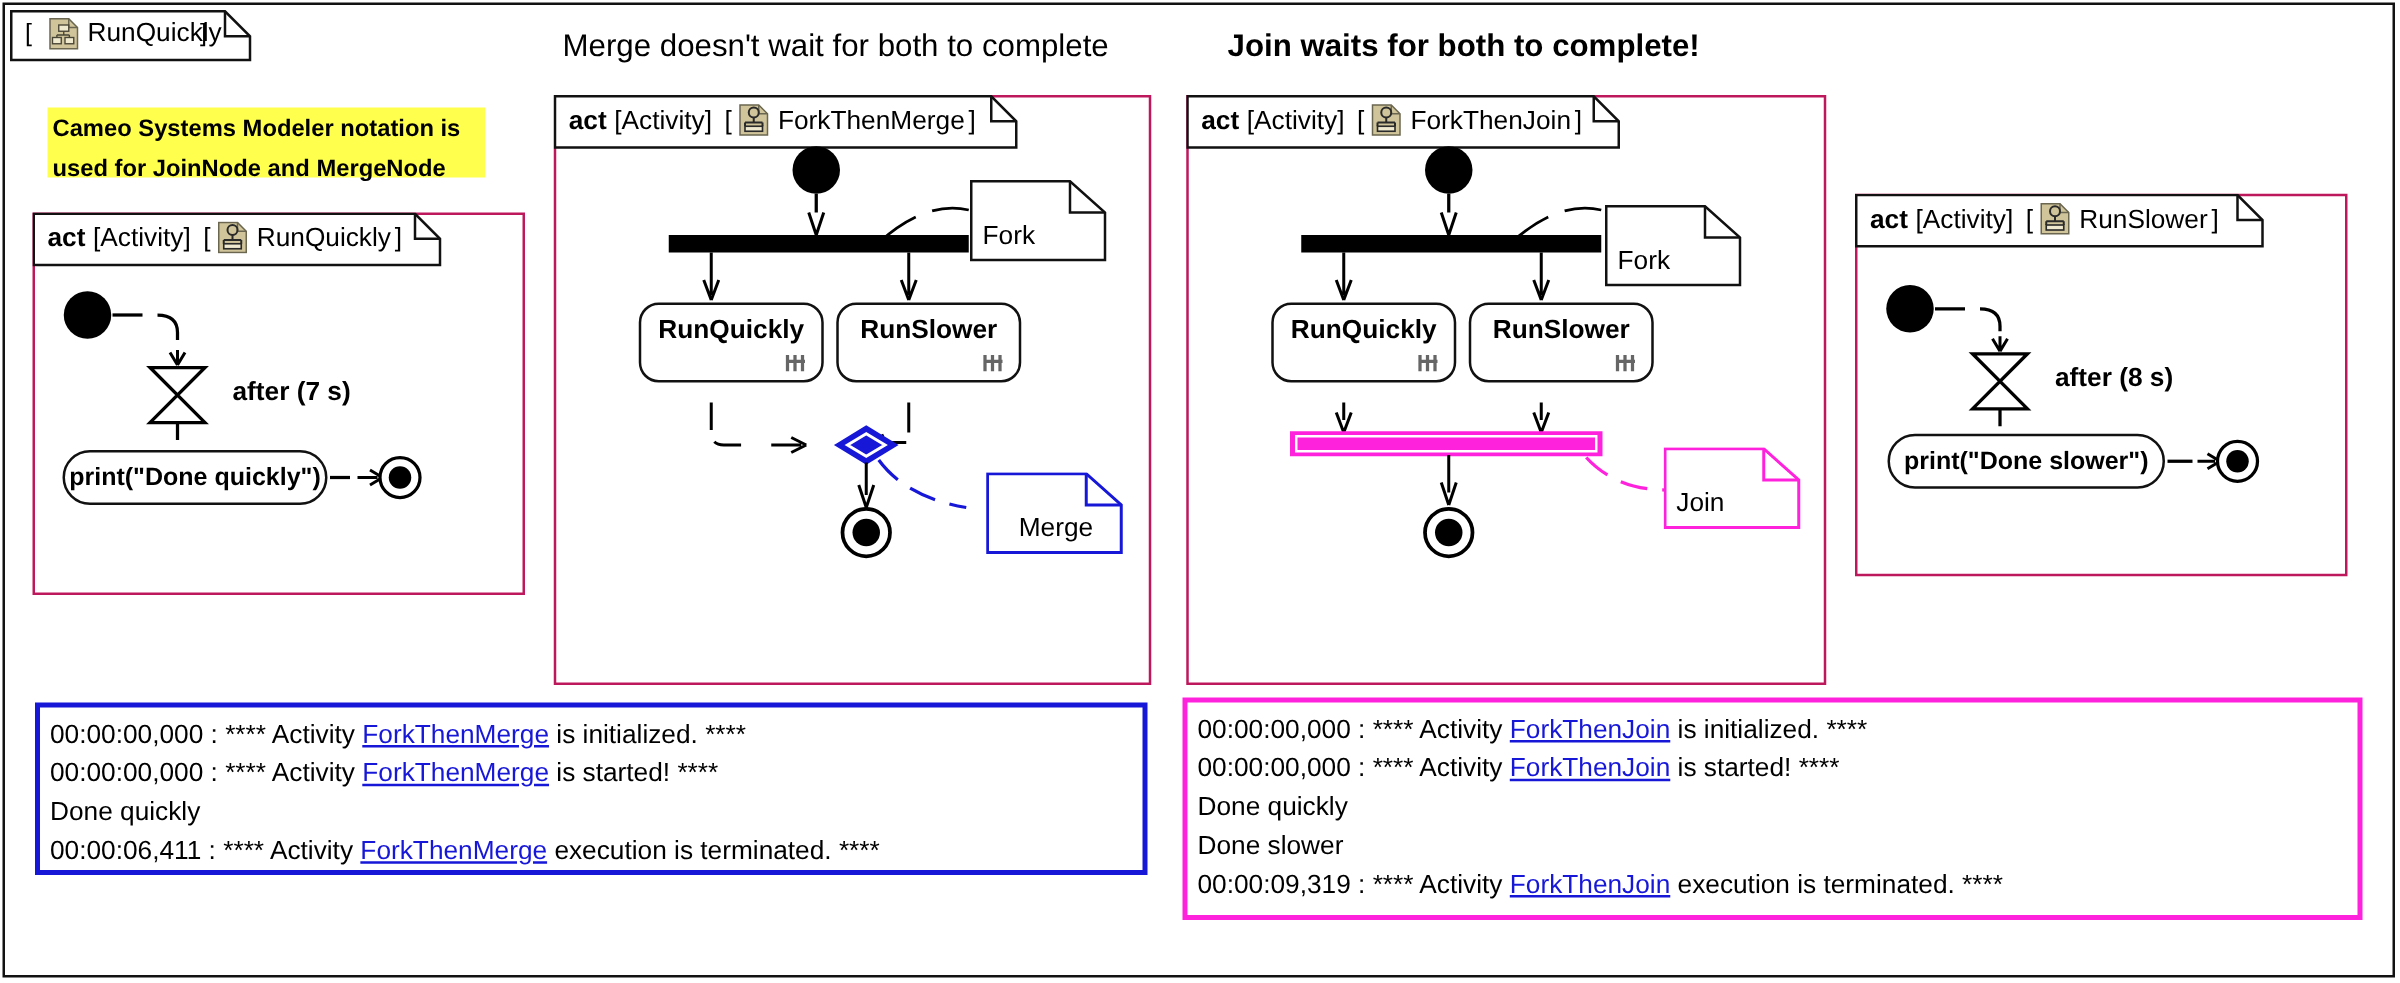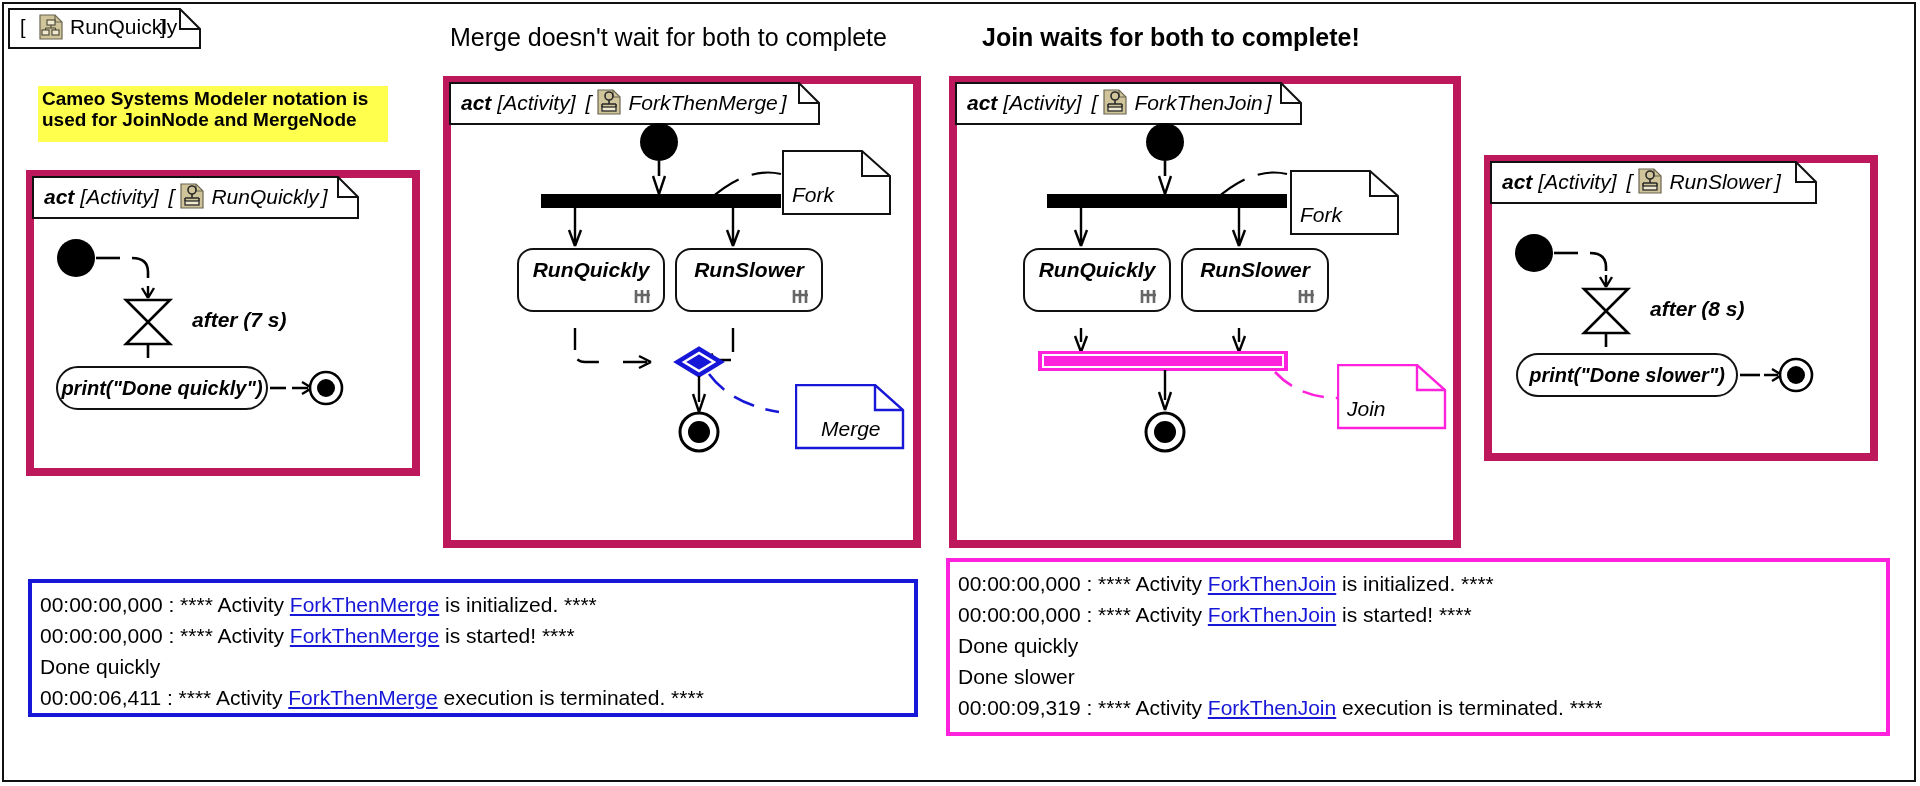--- a/index.html
+++ b/index.html
@@ -11,39 +11,39 @@
   }
   #root{position:relative;width:1920px;height:786px;background:#fff;}
 
   
   .canvas-border{
     position:absolute;left:2px;top:2px;width:1914px;height:780px;
     border:2px solid #111;box-sizing:border-box;background:#fff;
   }
 
   
-  .frame{position:absolute;border:8px solid #be185d;background:#fff;box-sizing:border-box;font-style:italic;}
+  .frame{position:absolute;border:2px solid #be185d;background:#fff;box-sizing:border-box;}
   .tab-kw{font-weight:bold;margin-right:6px;}
   .tab-type{margin-right:7px;}
   .tab-brk{margin:0 3px;}
 
   
   .act-icon{
     display:inline-block;width:26px;height:26px;vertical-align:middle;
     margin:0 6px 0 2px;position:relative;top:-1px;
   }
 
   
   .dtitle{position:absolute;font-size:25px;white-space:nowrap;}
   .dtitle.bold{font-weight:bold;}
 
   
   .yellownote{
     position:absolute;background:#ffff4d;font-size:19px;font-weight:bold;
-    line-height:21px;padding:2px 4px;white-space:pre-line;box-sizing:border-box;
+    line-height:32px;padding:2px 4px;white-space:pre-line;box-sizing:border-box;
   }
 
   
   .action{
     position:absolute;border:2.5px solid #111;border-radius:16px;background:#fff;
     box-sizing:border-box;
   }
   .action .lbl{
     position:absolute;left:0;right:0;top:8px;text-align:center;
     font-size:21px;font-weight:bold;white-space:nowrap;
@@ -365,21 +365,21 @@
       <path d="M272,212 L286,212 M280,206 L290,212 M280,218 L290,212" stroke="#000" stroke-width="2.4" fill="none"></path>
       <circle cx="304" cy="212" r="16" fill="#fff" stroke="#000" stroke-width="2.6"></circle>
       <circle cx="304" cy="212" r="9" fill="#000"></circle>
     </svg>
 
     <div style="position:absolute;left:158px;top:134px;font-size:21px;font-weight:bold;white-space:nowrap;">after (8 s)</div>
 
     <div class="pill" style="left:24px;top:190px;width:222px;height:44px;">print("Done slower")</div>
   </div>
 
-  <div class="console" style="left:28px;top:562px;width:890px;height:138px;border:4px solid #1717d8;margin-top:17px;">
+  <div class="console" style="left:28px;top:562px;width:890px;height:138px;border:4px solid #1717d8;">
     <div class="line">
       <span>00:00:00,000 : **** Activity </span><span class="lnk">ForkThenMerge</span><span> is initialized. ****</span>
     </div>
     <div class="line">
       <span>00:00:00,000 : **** Activity </span><span class="lnk">ForkThenMerge</span><span> is started! ****</span>
     </div>
     <div class="line">
       <span>Done quickly</span><span class="lnk"></span><span></span>
     </div>
     <div class="line">

